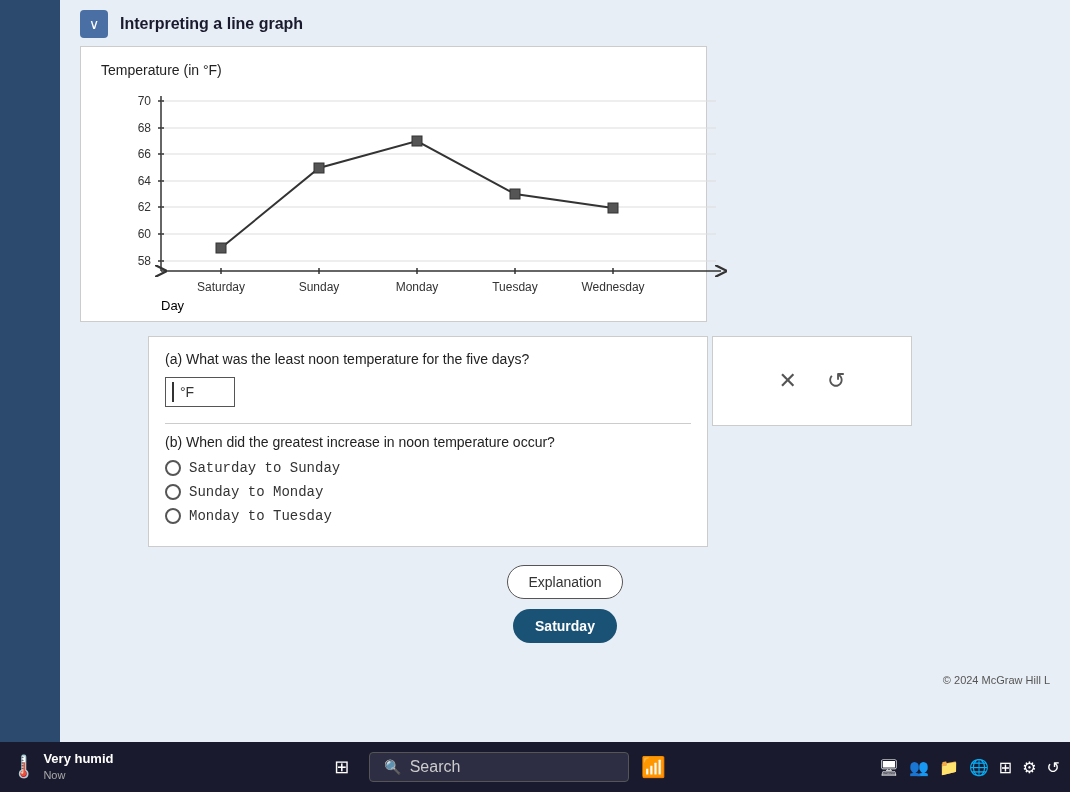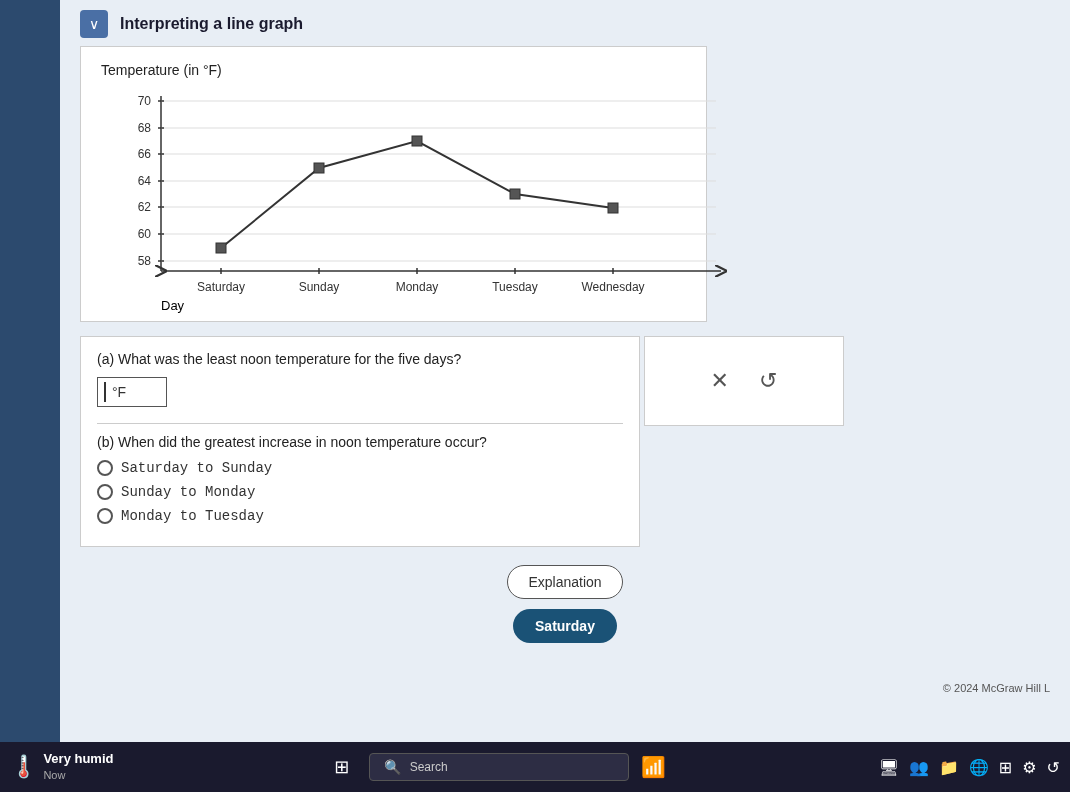--- a/index.html
+++ b/index.html
@@ -70,20 +70,21 @@
       position: relative;
       width: 680px;
       height: 220px;
     }
 
     
     .questions-container {
       display: flex;
       gap: 4px;
       width: 900px;
+      justify-content: center;
     }
 
     .question-box {
       background: white;
       border: 1px solid #ccc;
       padding: 14px 16px;
       width: 560px;
       min-height: 200px;
     }
 
@@ -197,21 +198,21 @@
       padding: 9px 22px;
       font-size: 14px;
       cursor: pointer;
       color: white;
       font-weight: bold;
     }
 
     
     .copyright {
       position: absolute;
-      bottom: 48px;
+      bottom: 56px;
       right: 20px;
       font-size: 11px;
       color: #555;
     }
 
     
     .taskbar {
       position: absolute;
       bottom: 0;
       left: 0;
@@ -267,21 +268,21 @@
       display: flex;
       align-items: center;
       gap: 8px;
       padding: 5px 14px;
       width: 260px;
       cursor: pointer;
     }
 
     .search-bar-text {
       color: #ccc;
-      font-size: 12px;
+      font-size: 16px;
     }
 
     .search-icon-tb {
       color: #ccc;
       font-size: 14px;
     }
 
     .music-icon {
       font-size: 20px;
       color: white;

